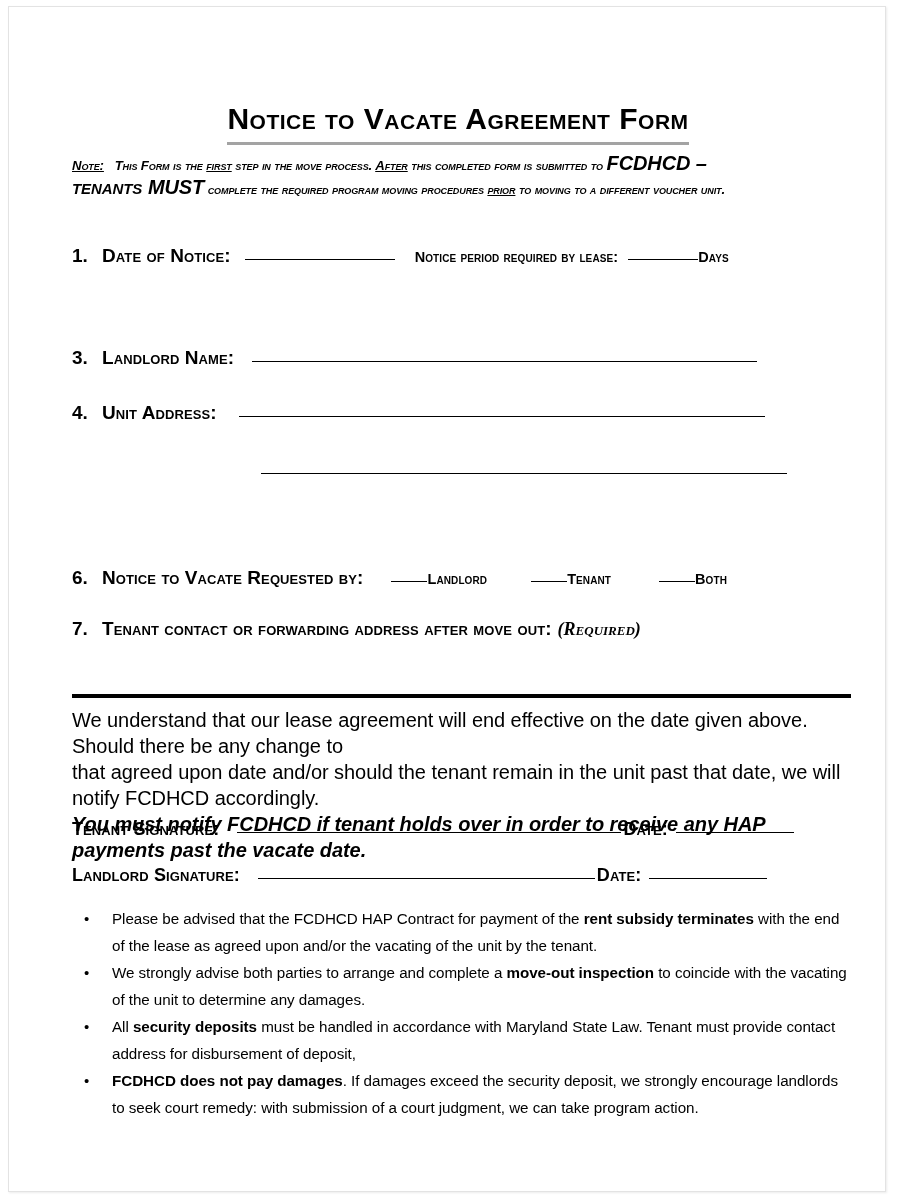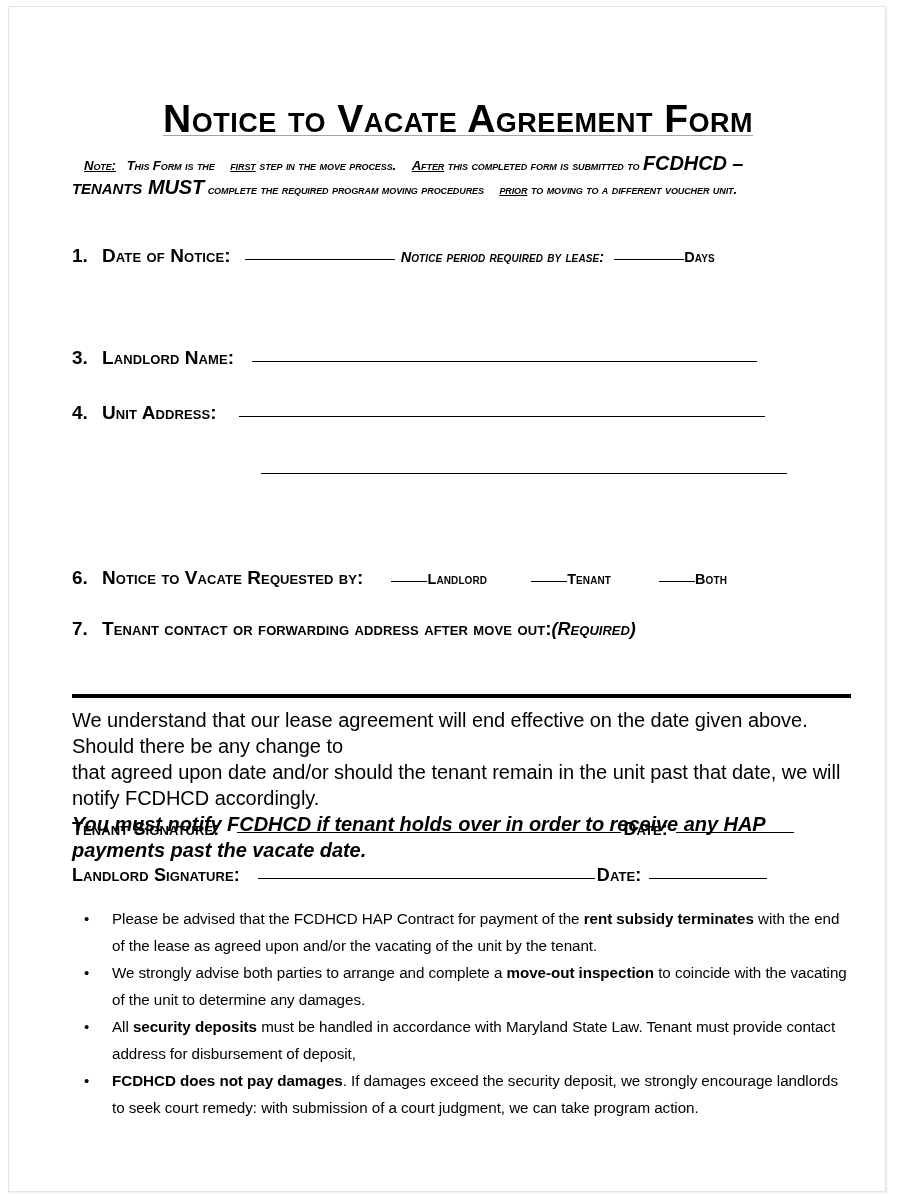--- a/index.html
+++ b/index.html
@@ -42,43 +42,43 @@
     position: absolute;
     top: 96px;
     left: 0;
     width: 784px;
     text-align: center;
   }
   .title {
     display: inline-block;
     font-variant: small-caps;
     font-weight: bold;
-    font-size: 39px;
+    font-size: 30px;
     line-height: 32px;
     letter-spacing: 0.5px;
-    border-bottom: 1px solid #a3a3a3;
-    padding-bottom: 0;
+    border-bottom: 3px solid #a3a3a3;
+    padding-bottom: 7px;
     white-space: nowrap;
   }
 
   
   .note {
     position: absolute;
     top: 146px;
     left: 6px;
     width: 778px;
     font-style: italic;
     font-variant: small-caps;
     font-weight: bold;
     font-size: 13.2px;
     line-height: 21px;
     letter-spacing: -0.1px;
     text-align: left;
   }
-  .note .u { text-decoration: underline; margin-left: 12px; }
+  .note .u { text-decoration: underline; }
   .note .big { font-size: 20px; font-variant: normal; }
   .note .big-sc { font-size: 21px; }
 
   
   .item {
     position: absolute;
     left: 6px;
     width: 778px;
     white-space: nowrap;
   }
@@ -180,42 +180,42 @@
     <div class="title-wrap">
       <span class="title">Notice to Vacate Agreement Form</span>
     </div>
 
     <div class="note">
       <span class="u">Note:</span>
       <span>&nbsp;&nbsp;</span><span>This Form is the </span><span class="u">first</span><span> step in the move process. </span><span class="u">After</span><span> this completed form is submitted to </span><span class="big">FCDHCD</span><span class="big"> –</span><br><span class="big-sc">tenants </span><span class="big">MUST</span><span> complete the required program moving procedures </span><span class="u">prior</span><span> to moving to a different voucher unit.</span>
     </div>
 
     <div class="item" style="top:238px;">
-      <span class="num">1.</span><span class="lbl">Date of Notice:</span><span class="rule" style="width:150px;margin-left:14px;"></span><span class="lbl-sm" style="margin-left:6px;font-style:italic;">Notice period required by lease:</span><span class="rule" style="width:70px;margin-left:10px;"></span><span class="lbl-sm">Days</span>
+      <span class="num">1.</span><span class="lbl">Date of Notice:</span><span class="rule" style="width:150px;margin-left:14px;"></span><span class="lbl-sm" style="margin-left:20px;">Notice period required by lease:</span><span class="rule" style="width:70px;margin-left:10px;"></span><span class="lbl-sm">Days</span>
     </div>
 
 
     <div class="item" style="top:340px;">
       <span class="num">3.</span><span class="lbl">Landlord Name:</span><span class="rule" style="width:505px;margin-left:18px;"></span>
     </div>
 
     <div class="item" style="top:395px;">
       <span class="num">4.</span><span class="lbl">Unit Address:</span><span class="rule" style="width:526px;margin-left:22px;"></span>
     </div>
     <div class="item" style="top:455px;">
       <span class="rule" style="width:526px;margin-left:189px;"></span>
     </div>
 
 
     <div class="item" style="top:560px;">
       <span class="num">6.</span><span class="lbl">Notice to Vacate Requested by:</span><span class="rule" style="width:36px;margin-left:28px;"></span><span class="lbl-sm">Landlord</span><span class="rule" style="width:36px;margin-left:44px;"></span><span class="lbl-sm">Tenant</span><span class="rule" style="width:36px;margin-left:48px;"></span><span class="lbl-sm">Both</span>
     </div>
 
     <div class="item" style="top:611px;">
-      <span class="num">7.</span><span class="lbl">Tenant contact or forwarding address after move out:</span><span class="lbl-it" style="">(Required)</span>
+      <span class="num">7.</span><span class="lbl">Tenant contact or forwarding address after move out:</span><span class="lbl-it" style="margin-left:6px;font-family:Liberation Serif, serif;">(Required)</span>
     </div>
 
     <div class="divider"></div>
 
     <div class="para">
       <span>We understand that our lease agreement will end effective on the date given above.   Should there be any change to</span><br>
       <span>that agreed upon date and/or should the tenant remain in the unit past that date, we will notify FCDHCD accordingly.</span><br>
       <span class="bi">You must notify FCDHCD if tenant holds over in order to receive any HAP payments past the vacate date.</span>
     </div>
 

